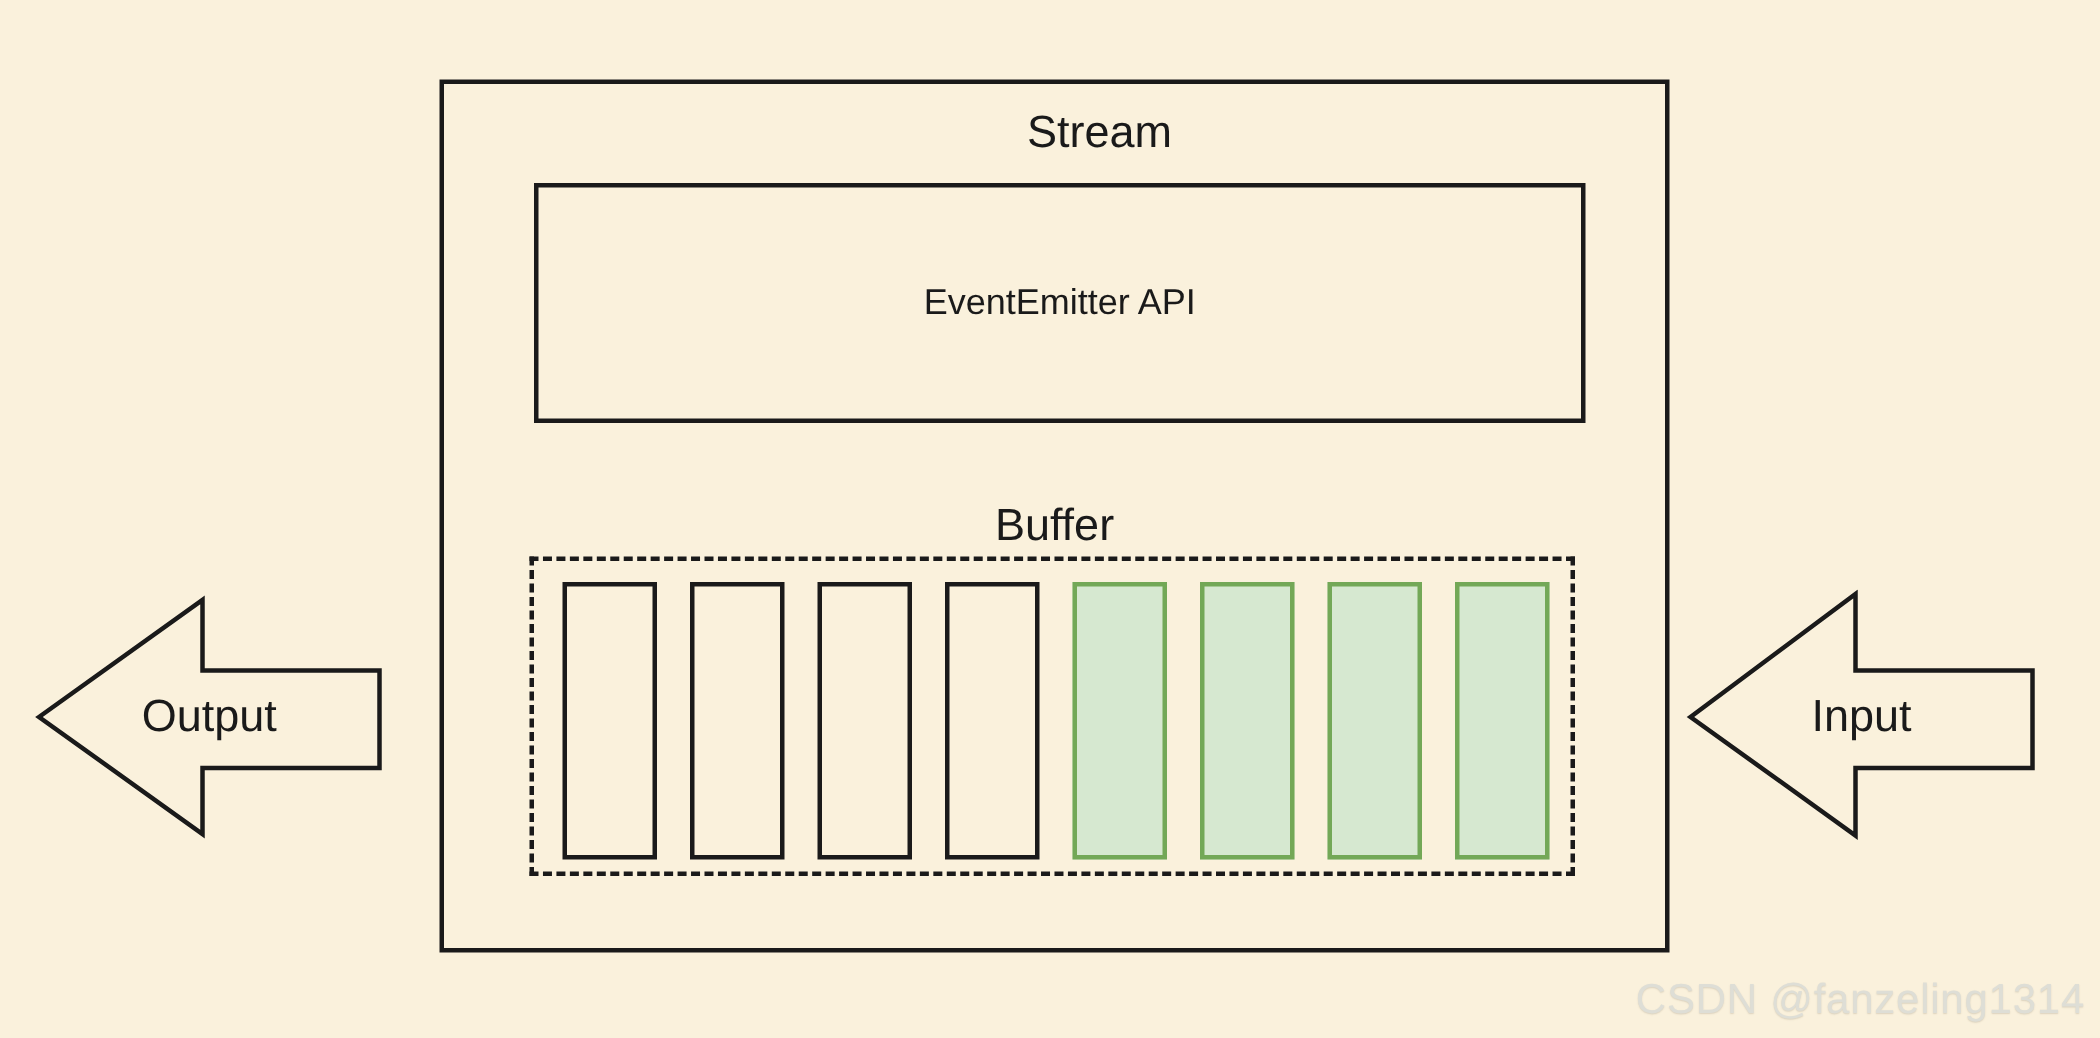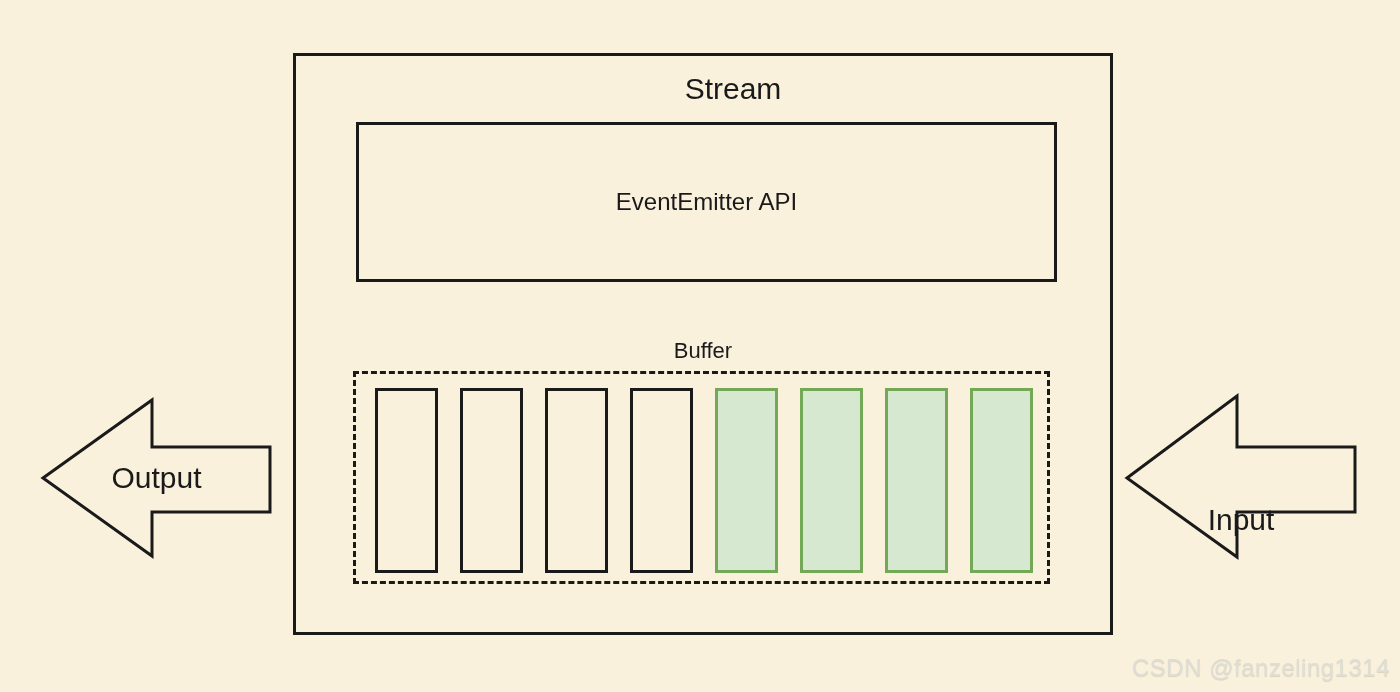--- a/index.html
+++ b/index.html
@@ -39,21 +39,21 @@
     display: flex;
     align-items: center;
     justify-content: center;
     font-size: 24px;
   }
 
   
   .buffer-label {
     left: 0; top: 278px; width: 100%;
     text-align: center;
-    font-size: 22px;
+    font-size: 30px;
     line-height: 34px;
   }
   .buffer-box {
     left: 57px; top: 315px;
     width: 691px; height: 207px;
     border: 3px dashed var(--line, #1A1A1A);
   }
   .buffer-cells {
     position: absolute;
     left: 19px; top: 14px;
@@ -77,29 +77,29 @@
 
   
   .arrow-wrap { pointer-events: none; }
   .arrow-wrap svg { display: block; }
   .arrow-label {
     position: absolute;
     left: 0; width: 100%;
     text-align: center;
     font-size: 30px;
   }
-  .output-arrow { left: 40px; top: 395px; width: 233px; height: 168px; }
+  .output-arrow { left: 23px; top: 395px; width: 233px; height: 168px; }
   .output-arrow .arrow-label { top: 66px; }
   .input-arrow { left: 1124px; top: 393px; width: 234px; height: 168px; }
-  .input-arrow .arrow-label { top: 68px; margin-top: 42px; }
+  .input-arrow .arrow-label { top: 68px; }
 
   
   .watermark {
     right: 10px; bottom: 10px;
-    font-size: 24px;
+    font-size: 28px;
     letter-spacing: 0.5px;
     color: var(--watermark-color, #DEDED6);
     text-shadow: 0 1px 1px rgba(130,120,100,0.25);
   }
 </style>
 </head>
 <body>
 
 <div class="abs stream-box">
   <div class="abs stream-title">Stream</div>

